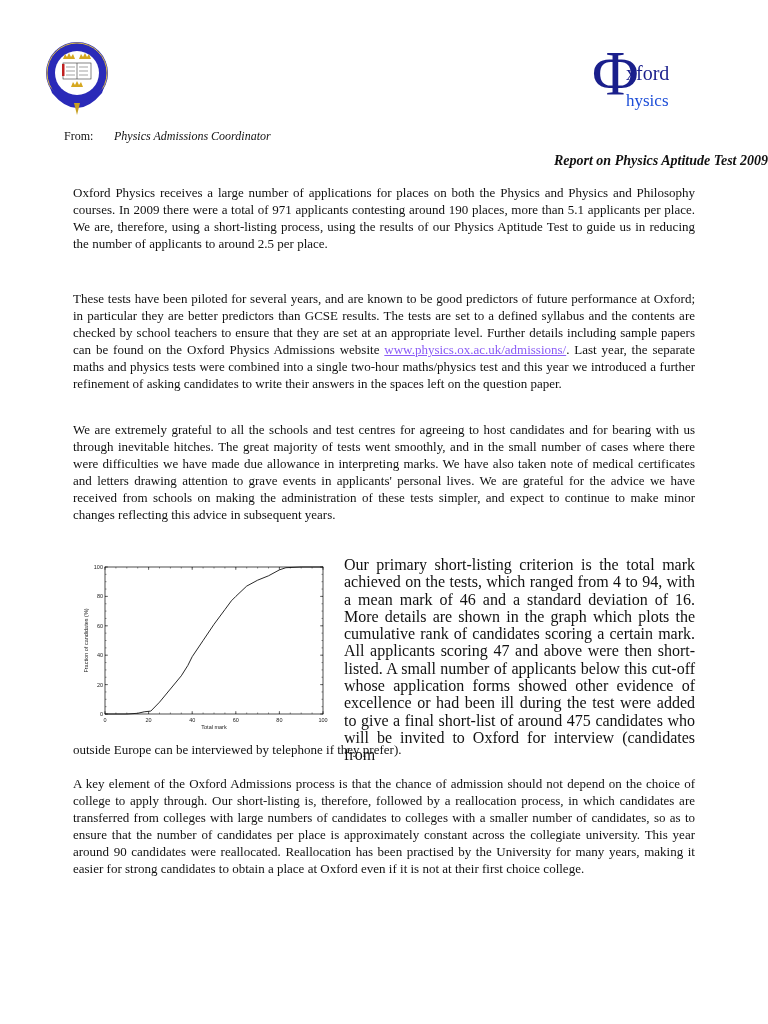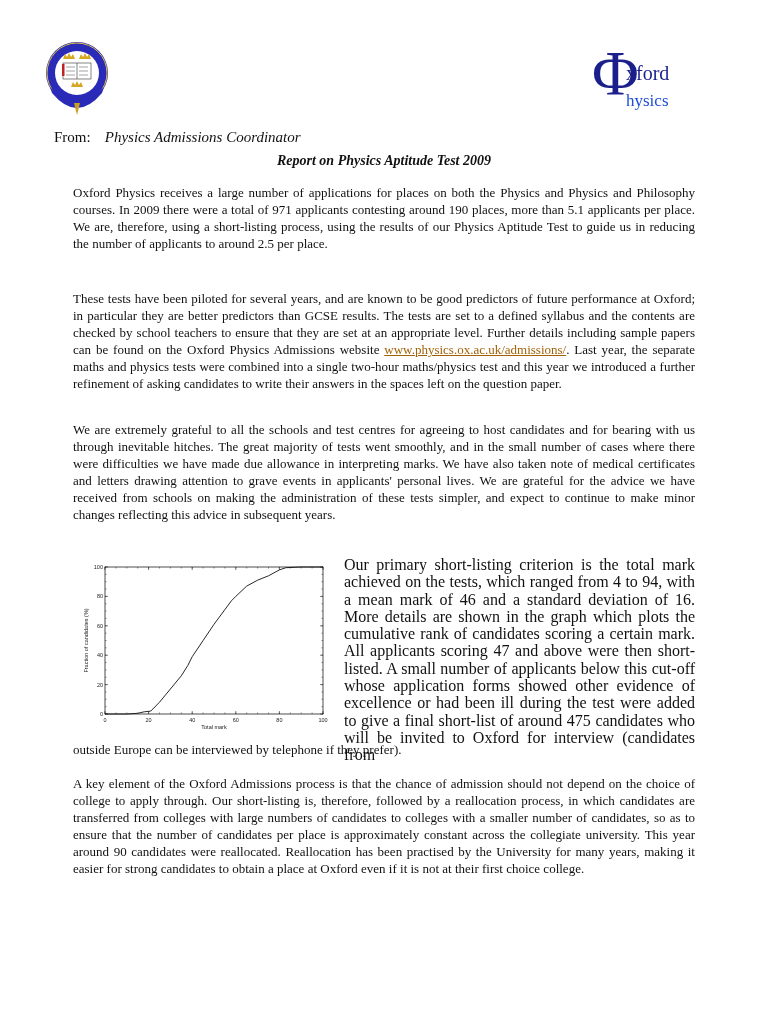--- a/index.html
+++ b/index.html
@@ -4,29 +4,29 @@
 <style>
   html, body { margin: 0; padding: 0; background: #ffffff; }
   body { width: 768px; height: 1024px; position: relative; overflow: hidden;
          font-family: "Liberation Serif", "DejaVu Serif", serif; color: #111; }
   .crest { position: absolute; left: 44px; top: 37px; width: 66px; height: 84px; }
   .brand { position: absolute; left: 592px; top: 50px; width: 110px; height: 65px; }
   .brand .phi { position: absolute; left: 0; top: -8px; font-size: 64px; color: #1a1f8c;
                 font-family: "Liberation Serif", serif; line-height: 1; }
   .brand .w1 { position: absolute; left: 34px; top: 12px; font-size: 20px; color: #1a1f8c; }
   .brand .w2 { position: absolute; left: 34px; top: 41px; font-size: 17px; color: #1d4ed8; }
-  .from { position: absolute; left: 54px; top: 129px; font-size: 15px; }
+  .from { position: absolute; left: 64px; top: 129px; font-size: 12px; }
   .from .lbl { display: inline-block; width: 47px; }
   .from .val { font-style: italic; }
-  .title { position: absolute; left: 0; width: 768px; top: 153px; text-align: center;
+  .title { position: absolute; left: 0; width: 768px; top: 153px; text-align: right;
            font-size: 14px; font-weight: bold; font-style: italic; padding-left: 0; }
   .title span { position: relative; left: 0; }
   .para { position: absolute; left: 73px; width: 622px; font-size: 13px; line-height: 17.1px;
           text-align: justify; margin: 0; }
-  .para a { color: #a16207; text-decoration: underline; }
+  .para a { color: #8b5cf6; text-decoration: underline; }
   .wrap { position: absolute; left: 344px; width: 351px; font-size: 16px; line-height: 17.3px;
           text-align: justify; margin: 0; }
   .chart { position: absolute; left: 78px; top: 558px; width: 262px; height: 180px; }
   .chart text { font-family: "Liberation Sans", "DejaVu Sans", sans-serif; font-size: 5.5px; fill: #222; }
 </style>
 </head>
 <body>
 
 <svg class="crest" viewBox="0 0 66 84">
   <circle cx="33" cy="36" r="31" fill="#2a2ab8"></circle>

